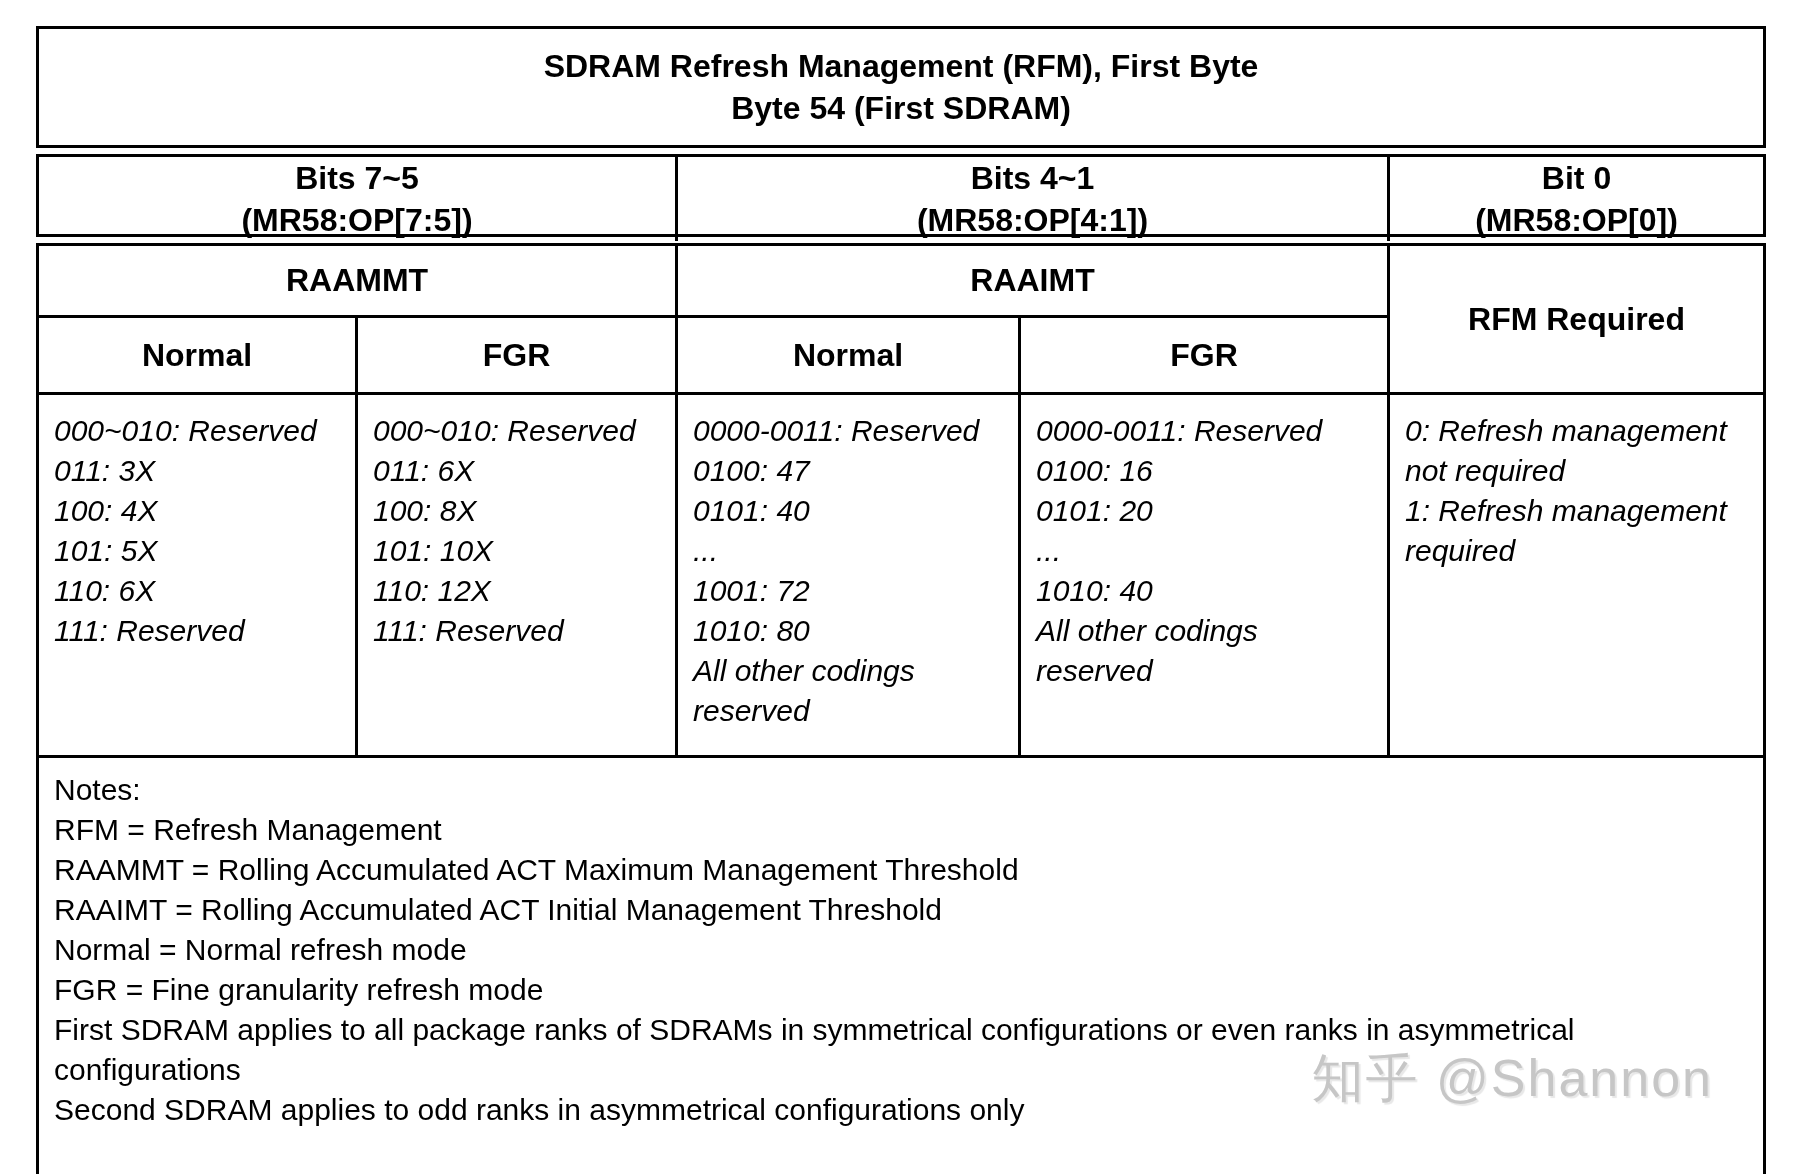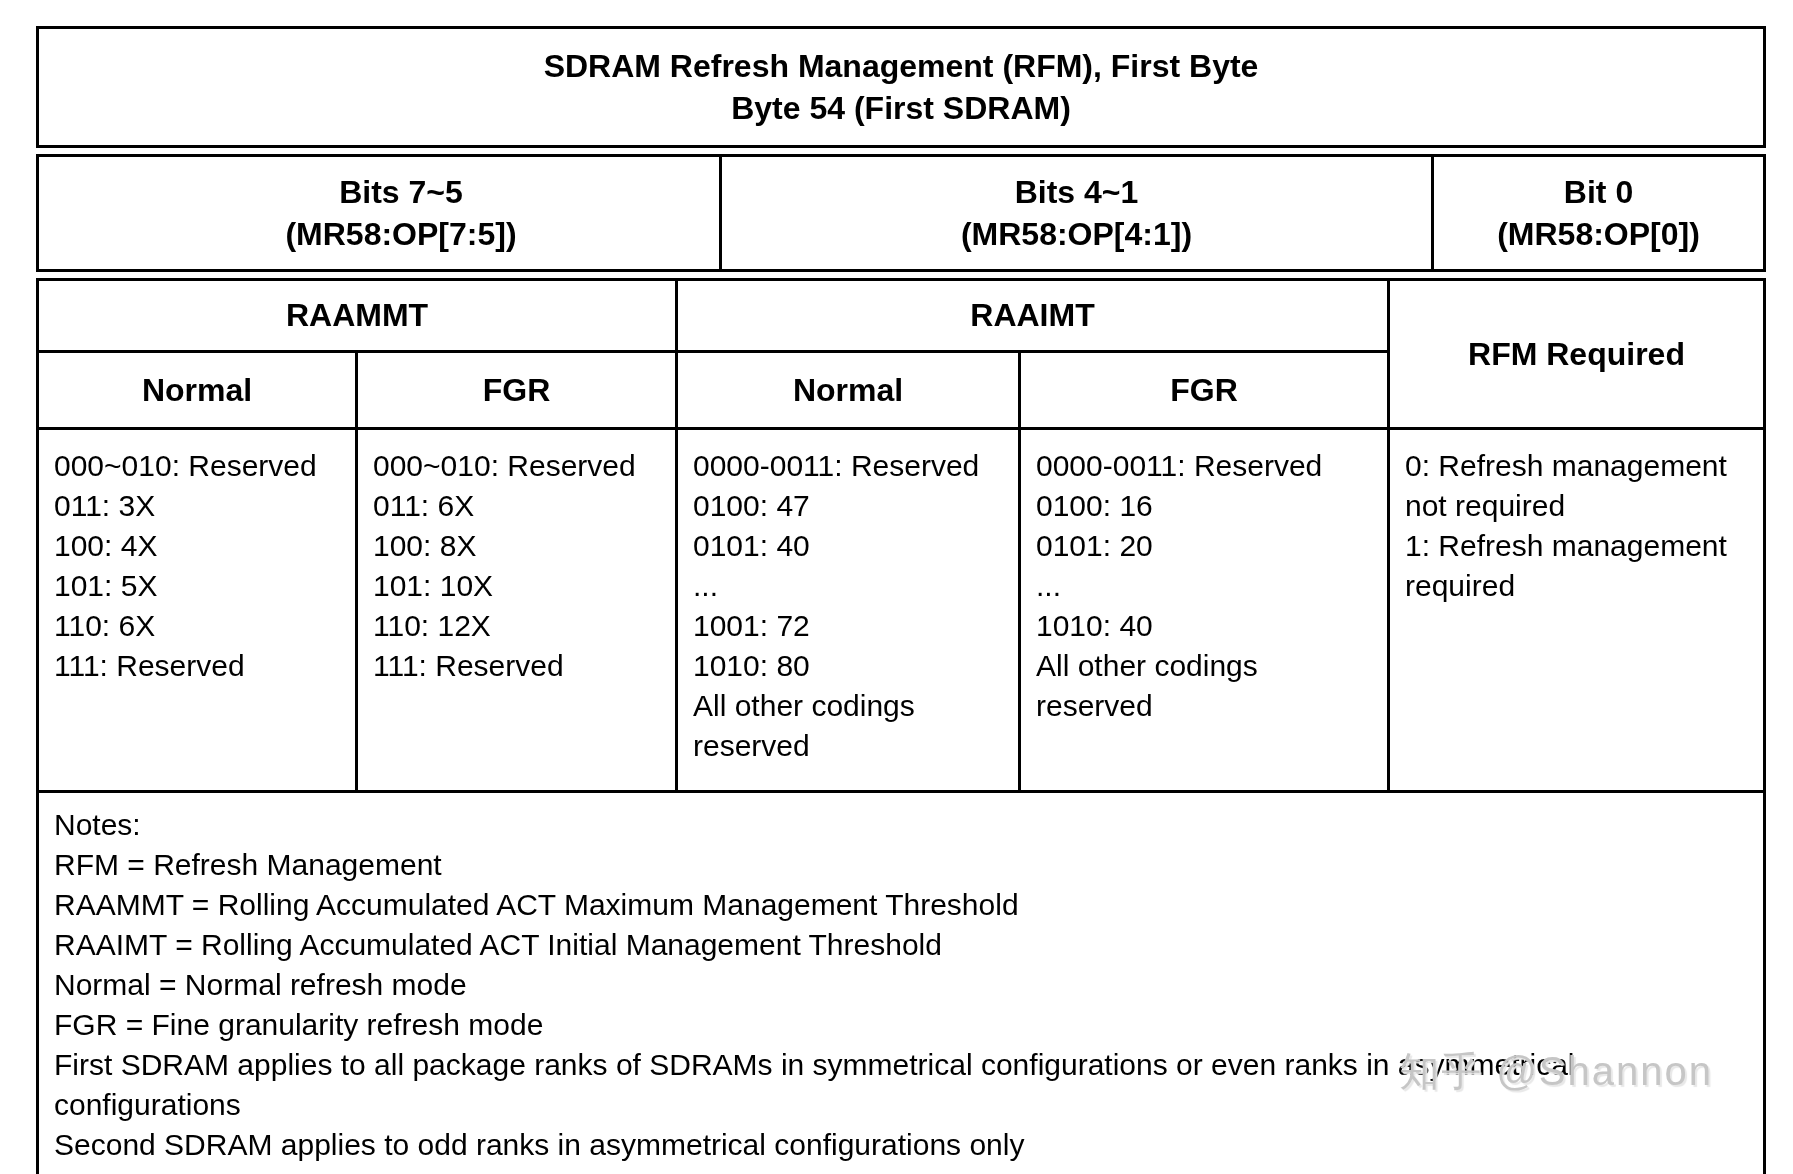--- a/index.html
+++ b/index.html
@@ -25,24 +25,23 @@
     display: flex; flex-direction: column;
     align-items: center; justify-content: center;
     text-align: center;
     font-weight: bold; font-size: 32px; line-height: 42px;
   }
 
   .sep { height: 6px; background: #fff; }
 
   
   .bits-box {
-    height: 118px;
+    height: 83px;
     display: grid;
     grid-template-columns: 639px 712px 1fr;
-    padding-left: 44px;
   }
   .bits-cell {
     display: flex; flex-direction: column;
     align-items: center; justify-content: center;
     text-align: center;
     font-weight: bold; font-size: 32px; line-height: 42px;
   }
   .bits-cell.vr { border-right: 3px solid #000; }
 
   
@@ -66,35 +65,36 @@
   .c-n1 { grid-column: 1; grid-row: 2; }
   .c-f1 { grid-column: 2; grid-row: 2; }
   .c-n2 { grid-column: 3; grid-row: 2; }
   .c-f2 { grid-column: 4; grid-row: 2; }
 
   .dcell {
     grid-row: 3;
     padding: 16px 12px 12px 15px;
     font-size: 30px; line-height: 40px;
     text-align: left;
+    font-style: italic;
   }
   .d1 { grid-column: 1; } .d2 { grid-column: 2; }
   .d3 { grid-column: 3; } .d4 { grid-column: 4; }
   .d5 { grid-column: 5; }
 
   .notes-cell {
     grid-column: 1 / 6; grid-row: 4;
     padding: 12px 32px 0 15px;
     font-size: 30px; line-height: 40px;
   }
 
   .watermark {
     position: absolute;
     right: 80px; top: 1044px;
-    font-size: 40px;
+    font-size: 52px;
     color: #c6c6c6;
     text-shadow: 2px 2px 1px #e8e8e8;
     letter-spacing: 2px;
     white-space: nowrap;
   }
 </style>
 </head>
 <body>
 
 <div class="canvas">

